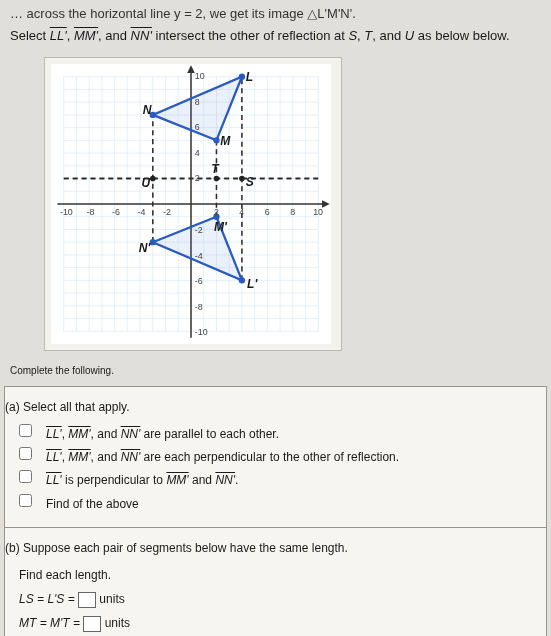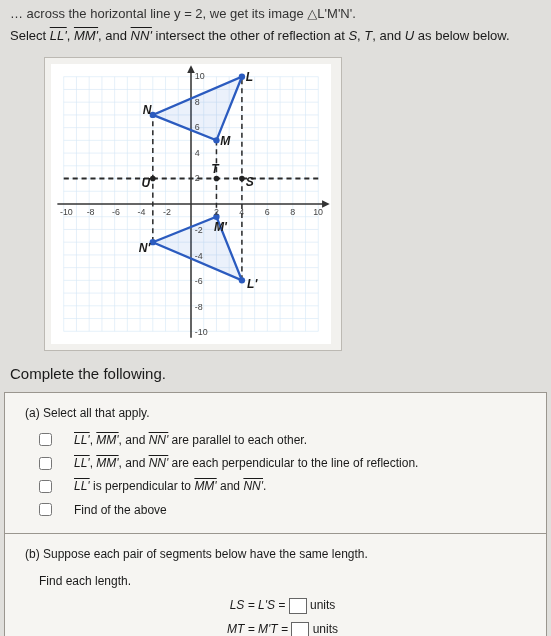--- a/index.html
+++ b/index.html
@@ -32,41 +32,41 @@
       margin: 4px 8px 8px 40px;
       width: 298px;
     }
     .graph {
       width: 280px;
       height: 280px;
       background: #fff;
       position: relative;
     }
     .complete {
-      font-size: 15px;
+      font-size: 10px;
       padding: 6px;
     }
     table.main {
       width: 100%;
       border-collapse: collapse;
       margin-top: 4px;
       background: #f6f5f2;
     }
     table.main td {
       border: 1px solid #9a968f;
-      padding: 10px 20px;
+      padding: 10px 0;
       vertical-align: top;
       font-size: 12px;
       line-height: 1.7;
     }
     .part-label { font-size: 12px; margin-bottom: 6px; display: block; }
-    .opt { display: flex; align-items: center; gap: 22px; margin: 3px 0 3px 14px; }
+    .opt { display: flex; align-items: flex-start; gap: 14px; margin: 3px 0 3px 14px; }
     .opt input { margin: 0; }
     .seg { text-decoration: overline; font-style: italic; }
-    .eq-row { margin: 4px 0 4px 14px; font-style: italic; text-align: center; }
+    .eq-row { margin: 4px 0 4px 14px; font-style: italic; }
     .eq-row .box {
       display: inline-block;
       width: 18px; height: 16px;
       border: 1px solid #666;
       background: #fff;
       vertical-align: middle;
       font-style: normal;
     }
     .units { font-style: normal; }
   </style>
@@ -216,21 +216,21 @@
   <span class="part-label">(a) Select all that apply.</span>
   <div class="opt">
     <input type="checkbox" style="">
     <span>
       <span class="seg">LL'</span><span>, </span><span class="seg">MM'</span><span>, and </span><span class="seg">NN'</span><span> are parallel to each other.</span>
     </span>
   </div>
   <div class="opt">
     <input type="checkbox" style="">
     <span>
-      <span class="seg">LL'</span><span>, </span><span class="seg">MM'</span><span>, and </span><span class="seg">NN'</span><span> are each perpendicular to the line of reflection.</span>
+      <span class="seg">LL'</span><span>, </span><span class="seg">MM'</span><span>, and </span><span class="seg">NN'</span><span> are each perpendicular to the other of reflection.</span>
     </span>
   </div>
   <div class="opt">
     <input type="checkbox" style="">
     <span>
       <span class="seg">LL'</span><span> is perpendicular to </span><span class="seg">MM'</span><span> and </span><span class="seg">NN'</span><span>.</span>
     </span>
   </div>
   <div class="opt">
     <input type="checkbox" style="">

